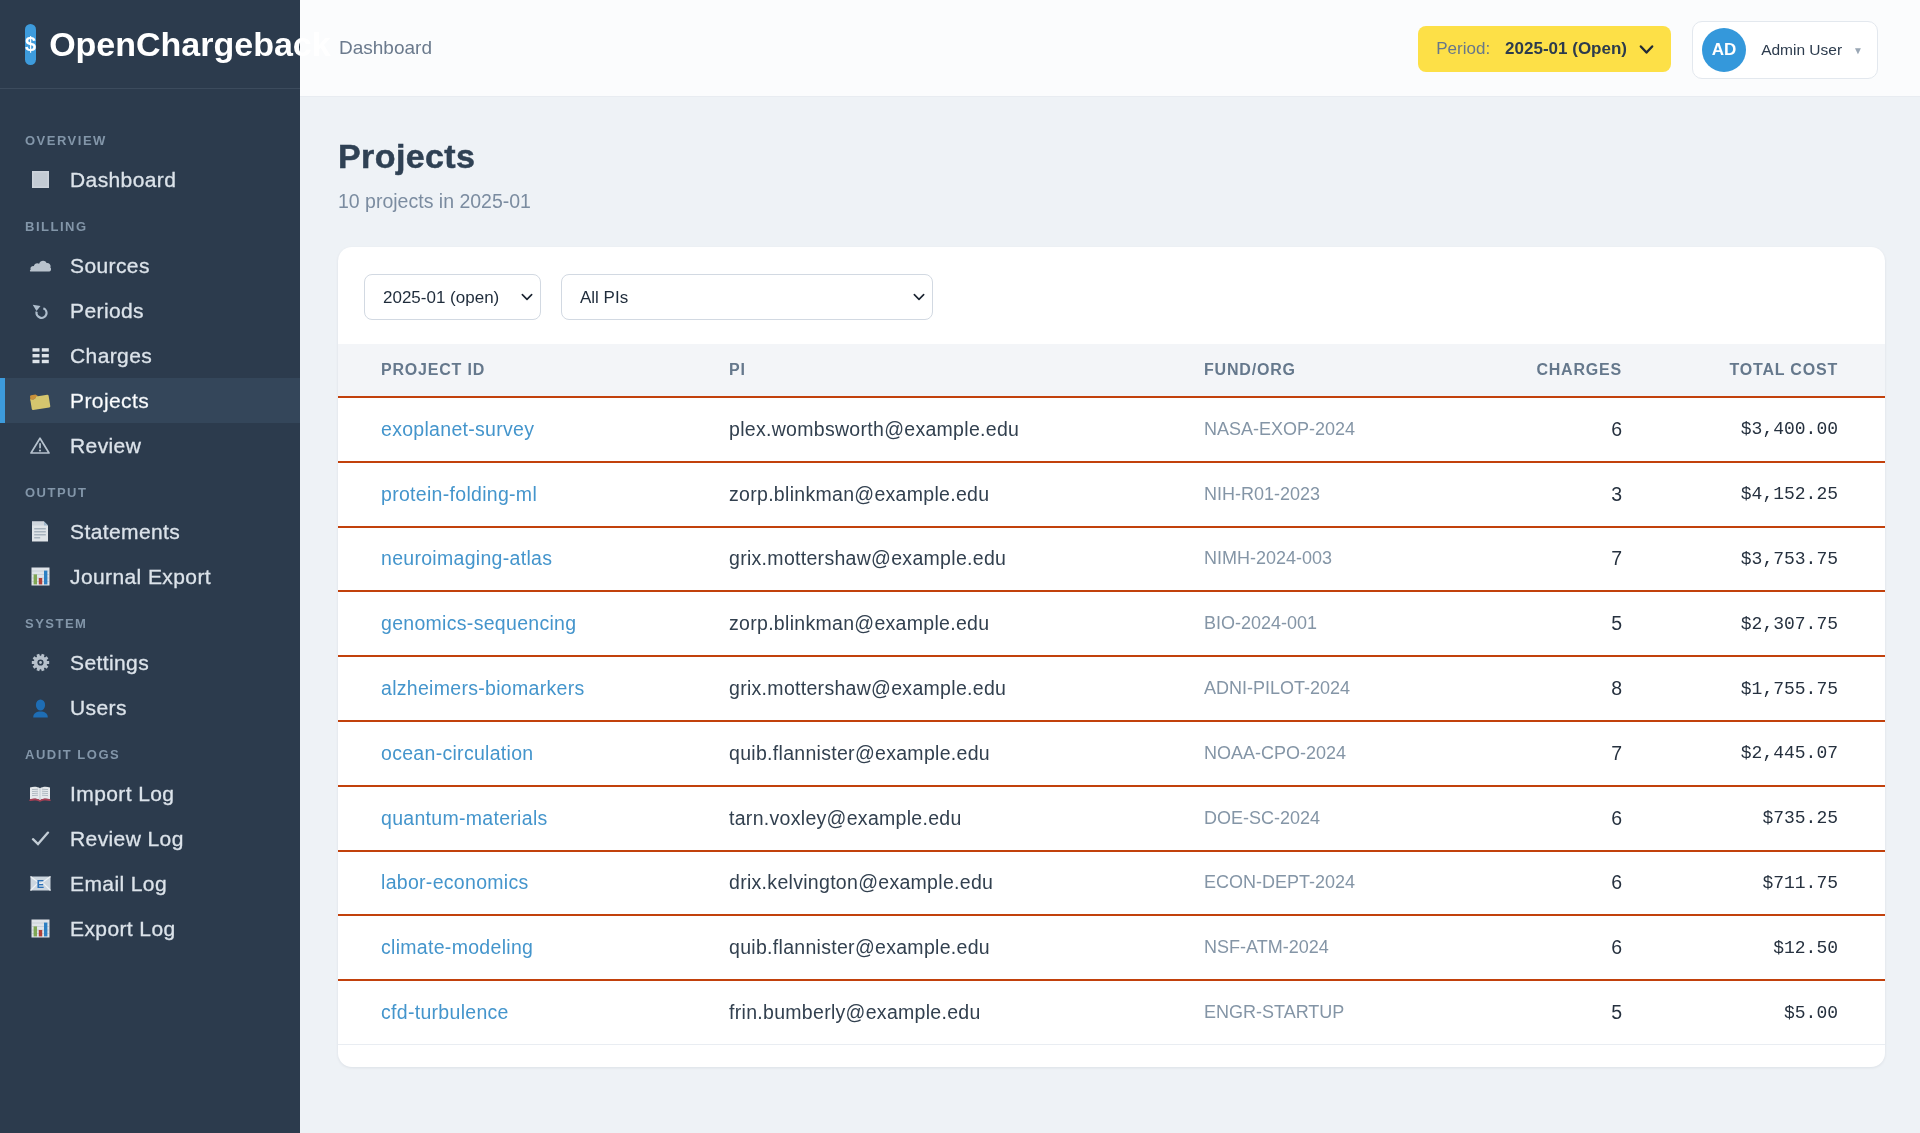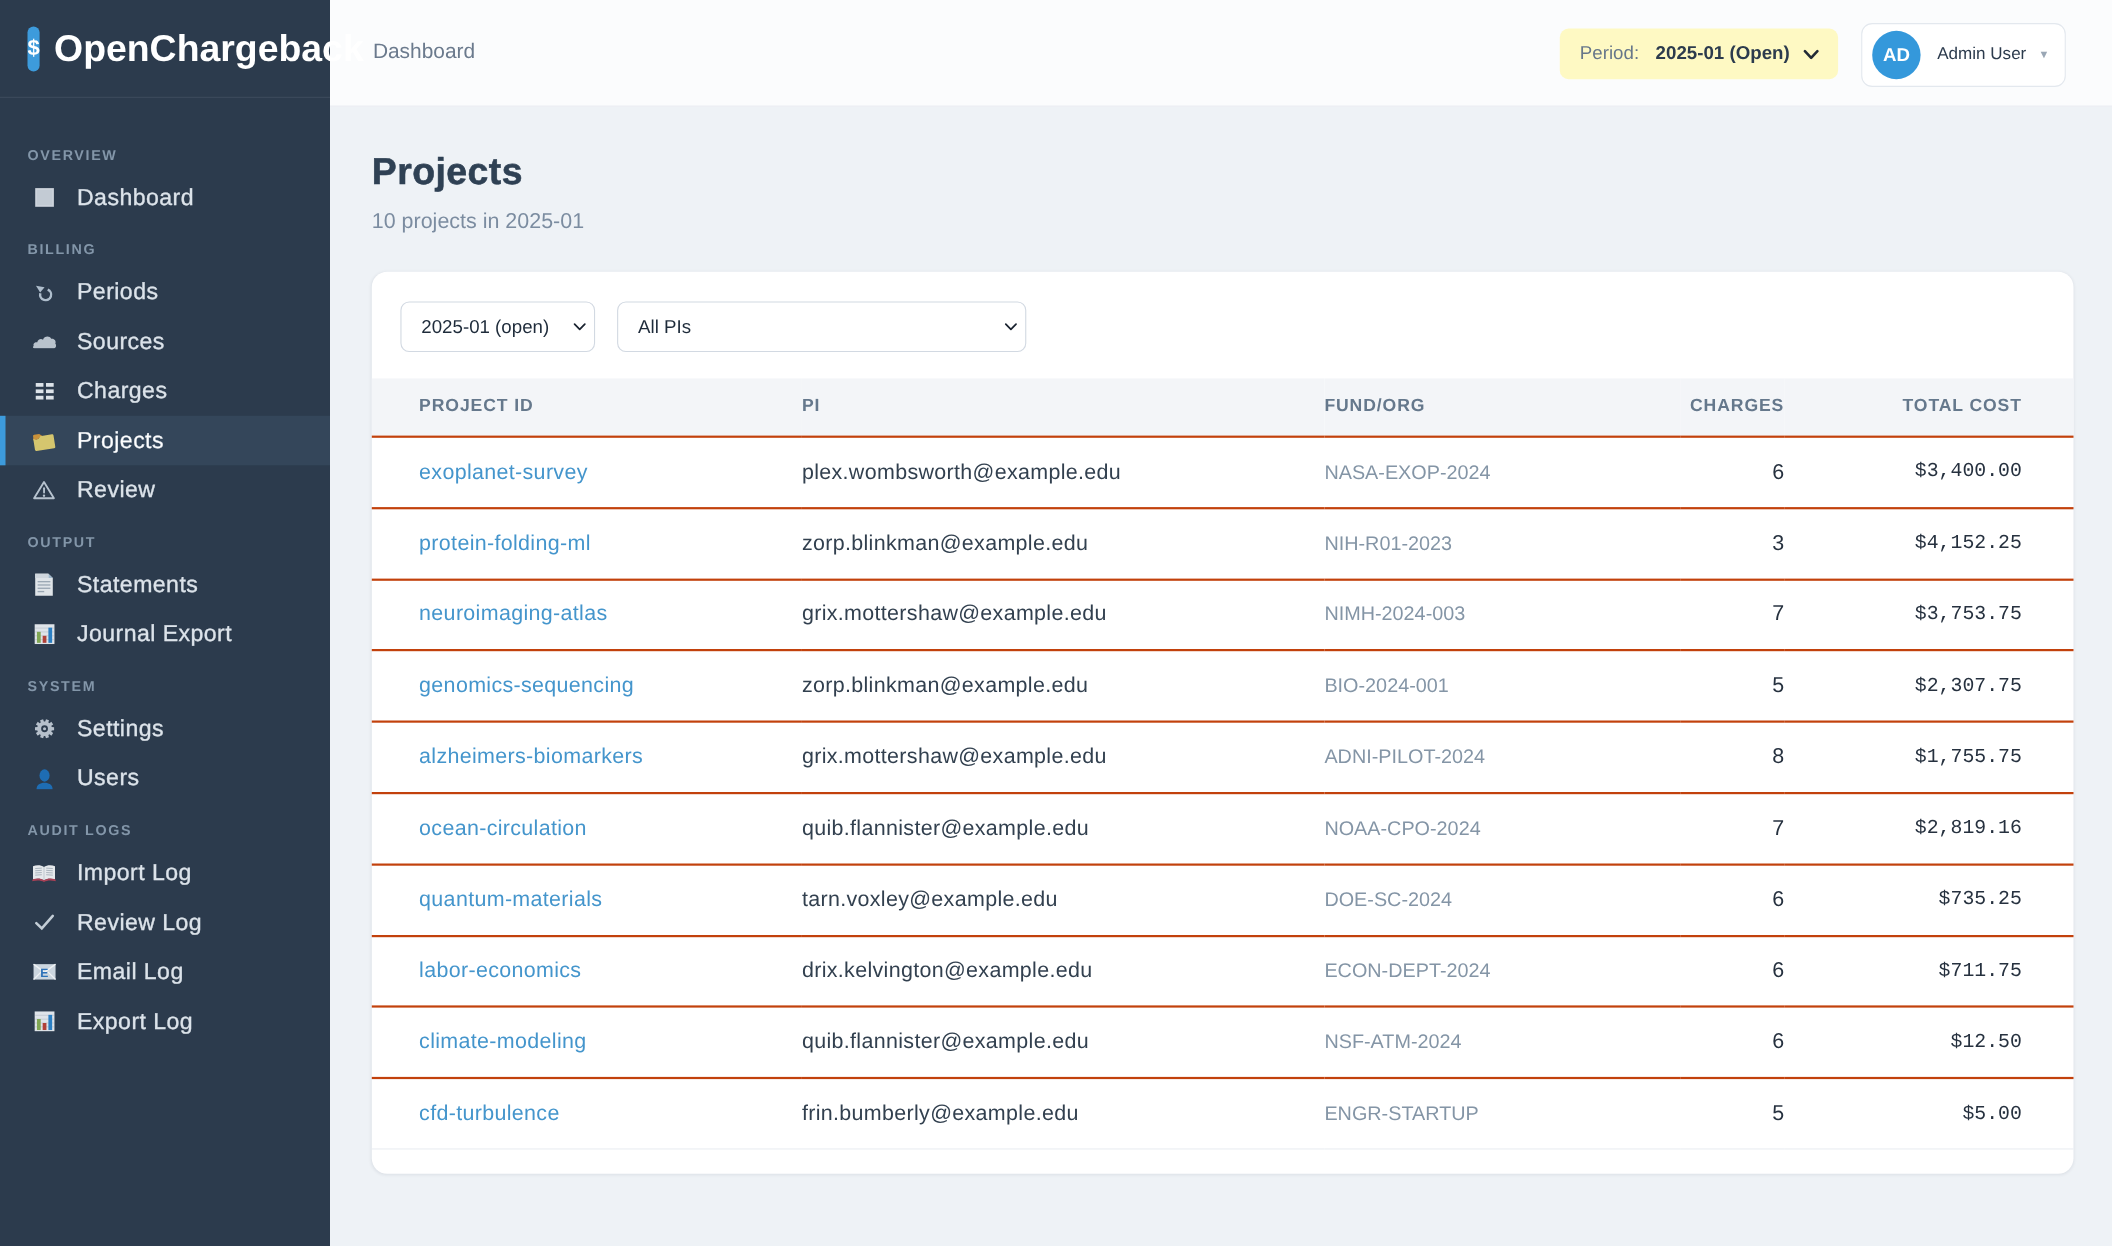--- a/index.html
+++ b/index.html
@@ -13,21 +13,21 @@
 .nav { padding-top:27px; }
 .sec { margin-top:8px; height:33px; line-height:33px; padding-left:25px; font-size:13px; font-weight:bold; letter-spacing:1.5px; color:#8396a9; }
 .item { display:flex; align-items:center; height:45px; padding-left:25px; color:#dce3ea; font-size:21px; letter-spacing:0.4px; position:relative; -webkit-text-stroke:0.3px #dce3ea; }
 .item .ico { width:30px; height:30px; display:flex; align-items:center; justify-content:center; margin-right:15px; }
 .item.active { background:#34465a; color:#fff; }
 .item.active::before { content:""; position:absolute; left:0; top:0; bottom:0; width:5px; background:#3d9bdc; }
 
 
 .topbar { margin-left:300px; height:97px; background:#fbfcfd; border-bottom:1px solid #e8ecf1; display:flex; align-items:center; position:relative; }
 .crumb { margin-left:39px; font-size:19px; color:#6b7a8d; }
-.period-chip { position:absolute; right:249px; top:26px; height:46px; background:#fef9c3; border-radius:8px; display:flex; align-items:center; padding:0 14px 0 18px; }
+.period-chip { position:absolute; right:249px; top:26px; height:46px; background:#fde047; border-radius:8px; display:flex; align-items:center; padding:0 14px 0 18px; }
 .period-chip .lbl { color:#67778a; font-size:17px; }
 .period-chip .val { color:#2c3b4d; font-size:17px; font-weight:bold; margin-left:15px; }
 .user-chip { position:absolute; right:42px; top:21px; height:58px; background:#fff; border:1px solid #e3e8ee; border-radius:10px; display:flex; align-items:center; padding:0 14px 0 9px; }
 .avatar { width:44px; height:44px; border-radius:50%; background:#3498db; color:#fff; display:flex; align-items:center; justify-content:center; font-size:17px; font-weight:bold; }
 .user-chip .name { margin-left:15px; font-size:15.5px; color:#2c3b4d; font-weight:normal; }
 .user-chip .caret { margin-left:11px; color:#9aa7b5; font-size:10px; }
 
 
 .main { margin-left:300px; padding:40px 38px; }
 h1 { font-size:34px; color:#2f4154; font-weight:bold; letter-spacing:0.4px; -webkit-text-stroke:0.5px #2f4154; }
@@ -65,30 +65,30 @@
   <div class="nav">
     <div class="sec">OVERVIEW</div>
     <div class="item"><span class="ico">
           <svg width="19" height="19" viewBox="0 0 19 19">
             <rect x="1" y="1" width="17" height="17" fill="#ccd3db"></rect>
             <rect x="2.6" y="2.6" width="13.8" height="13.8" fill="#c3cbd4"></rect>
           </svg>
         </span>Dashboard</div>
     <div class="sec">BILLING</div>
     <div class="item"><span class="ico">
+          <svg width="22" height="13" viewBox="0 0 22 13">
+            <path d="M 2.4 12.6 C 0.6 12.6 0.4 11.2 1.8 10.6 C 0.6 8.6 2.8 6.6 4.9 7.2 C 5.1 4.6 8.2 3.4 10.1 4.8 C 11.1 1.2 16.2 0.8 17.6 4.0 C 20.2 3.4 22.4 6 21.3 8.4 C 22.6 9.4 22.2 12 20.4 12.6 Z" fill="#b9c3cd"></path>
+          </svg>
+        </span>Sources</div>
+    <div class="item"><span class="ico">
           <svg width="17" height="17" viewBox="0 0 17 17">
             <path d="M 11.37 6.26 A 5 5 0 1 1 4.67 9.61" fill="none" stroke="#aebdcc" stroke-width="2.2"></path>
             <path d="M 0.7 2.8 L 8.5 4.1 L 4.5 9.0 Z" fill="#aebdcc"></path>
           </svg>
         </span>Periods</div>
-    <div class="item"><span class="ico">
-          <svg width="22" height="13" viewBox="0 0 22 13">
-            <path d="M 2.4 12.6 C 0.6 12.6 0.4 11.2 1.8 10.6 C 0.6 8.6 2.8 6.6 4.9 7.2 C 5.1 4.6 8.2 3.4 10.1 4.8 C 11.1 1.2 16.2 0.8 17.6 4.0 C 20.2 3.4 22.4 6 21.3 8.4 C 22.6 9.4 22.2 12 20.4 12.6 Z" fill="#b9c3cd"></path>
-          </svg>
-        </span>Sources</div>
     <div class="item"><span class="ico">
           <svg width="19" height="19" viewBox="0 0 19 19">
             <g fill="#dde3e9">
               <rect x="1.5" y="2.2" width="7" height="3.4"></rect>
               <rect x="10.8" y="2.2" width="7" height="3.4"></rect>
               <rect x="1.5" y="8" width="7" height="3.4"></rect>
               <rect x="10.8" y="8" width="7" height="3.4"></rect>
               <rect x="1.5" y="13.8" width="7" height="3.4"></rect>
               <rect x="10.8" y="13.8" width="7" height="3.4"></rect>
             </g>
@@ -269,21 +269,21 @@
             <td class="c2">grix.mottershaw@example.edu</td>
             <td class="c3">ADNI-PILOT-2024</td>
             <td class="c4">8</td>
             <td class="c5">$1,755.75</td>
           </tr>
       <tr>
             <td class="c1"><a>ocean-circulation</a></td>
             <td class="c2">quib.flannister@example.edu</td>
             <td class="c3">NOAA-CPO-2024</td>
             <td class="c4">7</td>
-            <td class="c5">$2,819.16</td>
+            <td class="c5">$2,445.07</td>
           </tr>
       <tr>
             <td class="c1"><a>quantum-materials</a></td>
             <td class="c2">tarn.voxley@example.edu</td>
             <td class="c3">DOE-SC-2024</td>
             <td class="c4">6</td>
             <td class="c5">$735.25</td>
           </tr>
       <tr>
             <td class="c1"><a>labor-economics</a></td>

